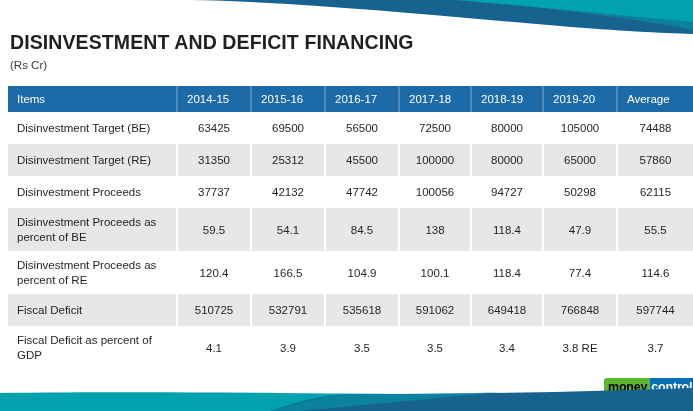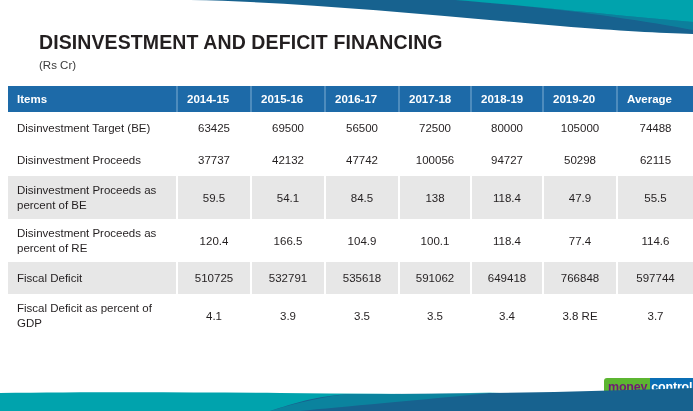--- a/index.html
+++ b/index.html
@@ -24,21 +24,21 @@
   .wave-bottom {
     position: absolute;
     bottom: 0; left: 0;
     width: 693px; height: 28px;
     pointer-events: none;
   }
 
   
   .title-block {
     position: absolute;
-    top: 30px; left: 10px; margin-left: 29px;
+    top: 30px; left: 10px;
   }
   .page-title {
     font-size: 19.5px;
     font-weight: bold;
     color: #231f20;
     letter-spacing: 0.1px;
     line-height: 24px;
     white-space: nowrap;
   }
   .page-subtitle {
@@ -54,21 +54,21 @@
     top: 86px; left: 8px;
     width: 685px;
     border-collapse: separate;
     border-spacing: 0;
     table-layout: fixed;
   }
   .data-table th {
     background: #1d6aa8;
     color: #ffffff;
     font-size: 11.5px;
-    font-weight: bold;
+    font-weight: normal;
     text-align: left;
     height: 26px;
     padding: 0 0 0 9px;
     border-right: 2px solid #4e8cbd;
     vertical-align: middle;
     white-space: nowrap;
   }
   .data-table th.last { border-right: none; }
 
   .data-table td {
@@ -102,21 +102,21 @@
     display: flex;
     align-items: stretch;
     height: 19px;
     font-size: 12.5px;
     font-weight: bold;
     line-height: 19px;
     letter-spacing: -0.2px;
   }
   .logo-money {
     background: #5cb531;
-    color: #701a75;
+    color: #000000;
     padding: 0 3px 0 4px;
     border-radius: 3px 0 0 3px;
   }
   .logo-control {
     background: #0a6eb4;
     color: #ffffff;
     padding: 0 4px 0 1px;
   }
 </style>
 </head>
@@ -160,20 +160,30 @@
     <tr class="plain">
       <td class="label">Disinvestment Target (BE)</td>
       <td class="val">63425</td>
       <td class="val">69500</td>
       <td class="val">56500</td>
       <td class="val">72500</td>
       <td class="val">80000</td>
       <td class="val">105000</td>
       <td class="val last">74488</td>
     </tr>
+    <tr class="shade">
+      <td class="label">Disinvestment Target (RE)</td>
+      <td class="val">31350</td>
+      <td class="val">25312</td>
+      <td class="val">45500</td>
+      <td class="val">100000</td>
+      <td class="val">80000</td>
+      <td class="val">65000</td>
+      <td class="val last">57860</td>
+    </tr>
     <tr class="plain">
       <td class="label">Disinvestment Proceeds</td>
       <td class="val">37737</td>
       <td class="val">42132</td>
       <td class="val">47742</td>
       <td class="val">100056</td>
       <td class="val">94727</td>
       <td class="val">50298</td>
       <td class="val last">62115</td>
     </tr>

